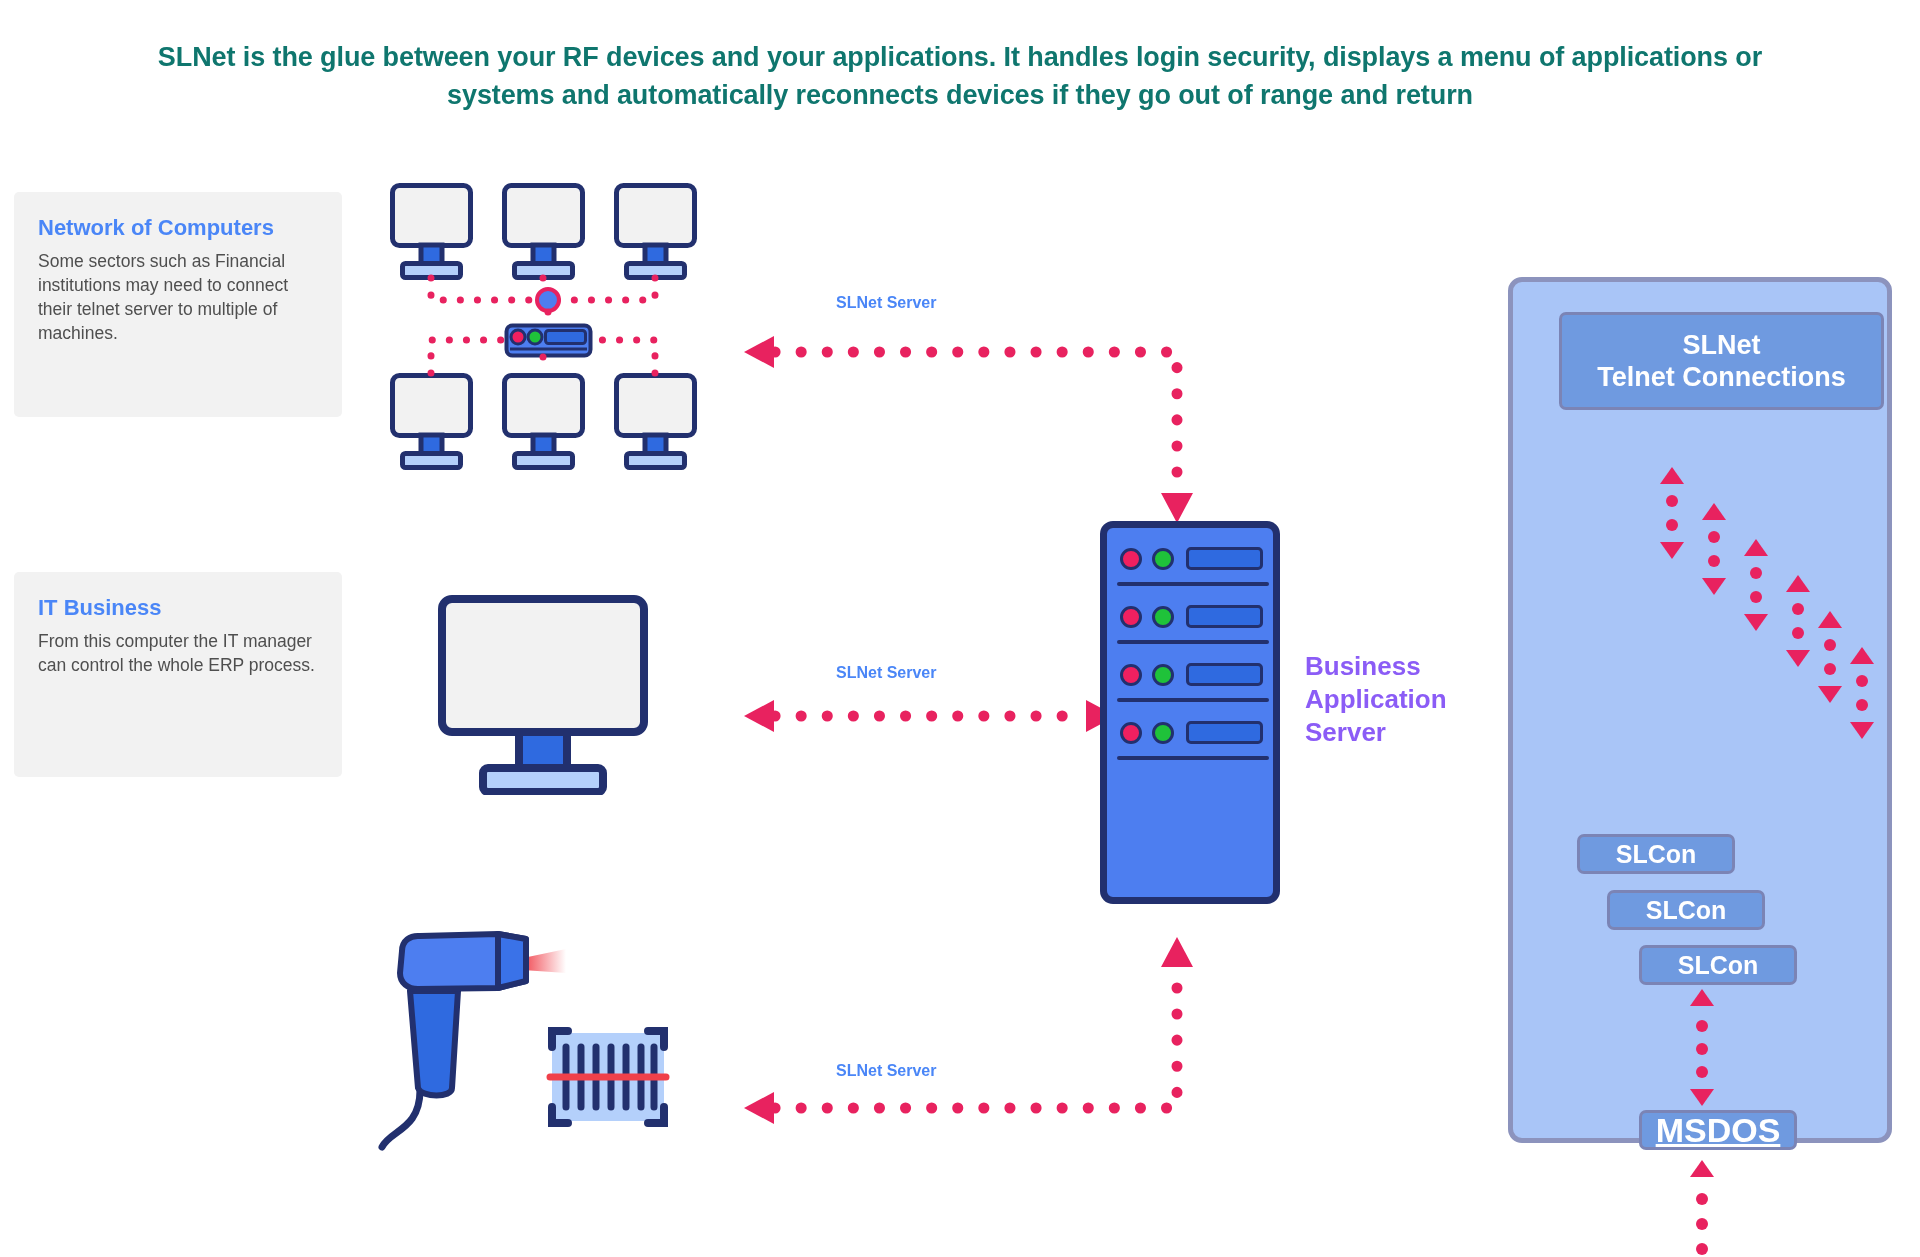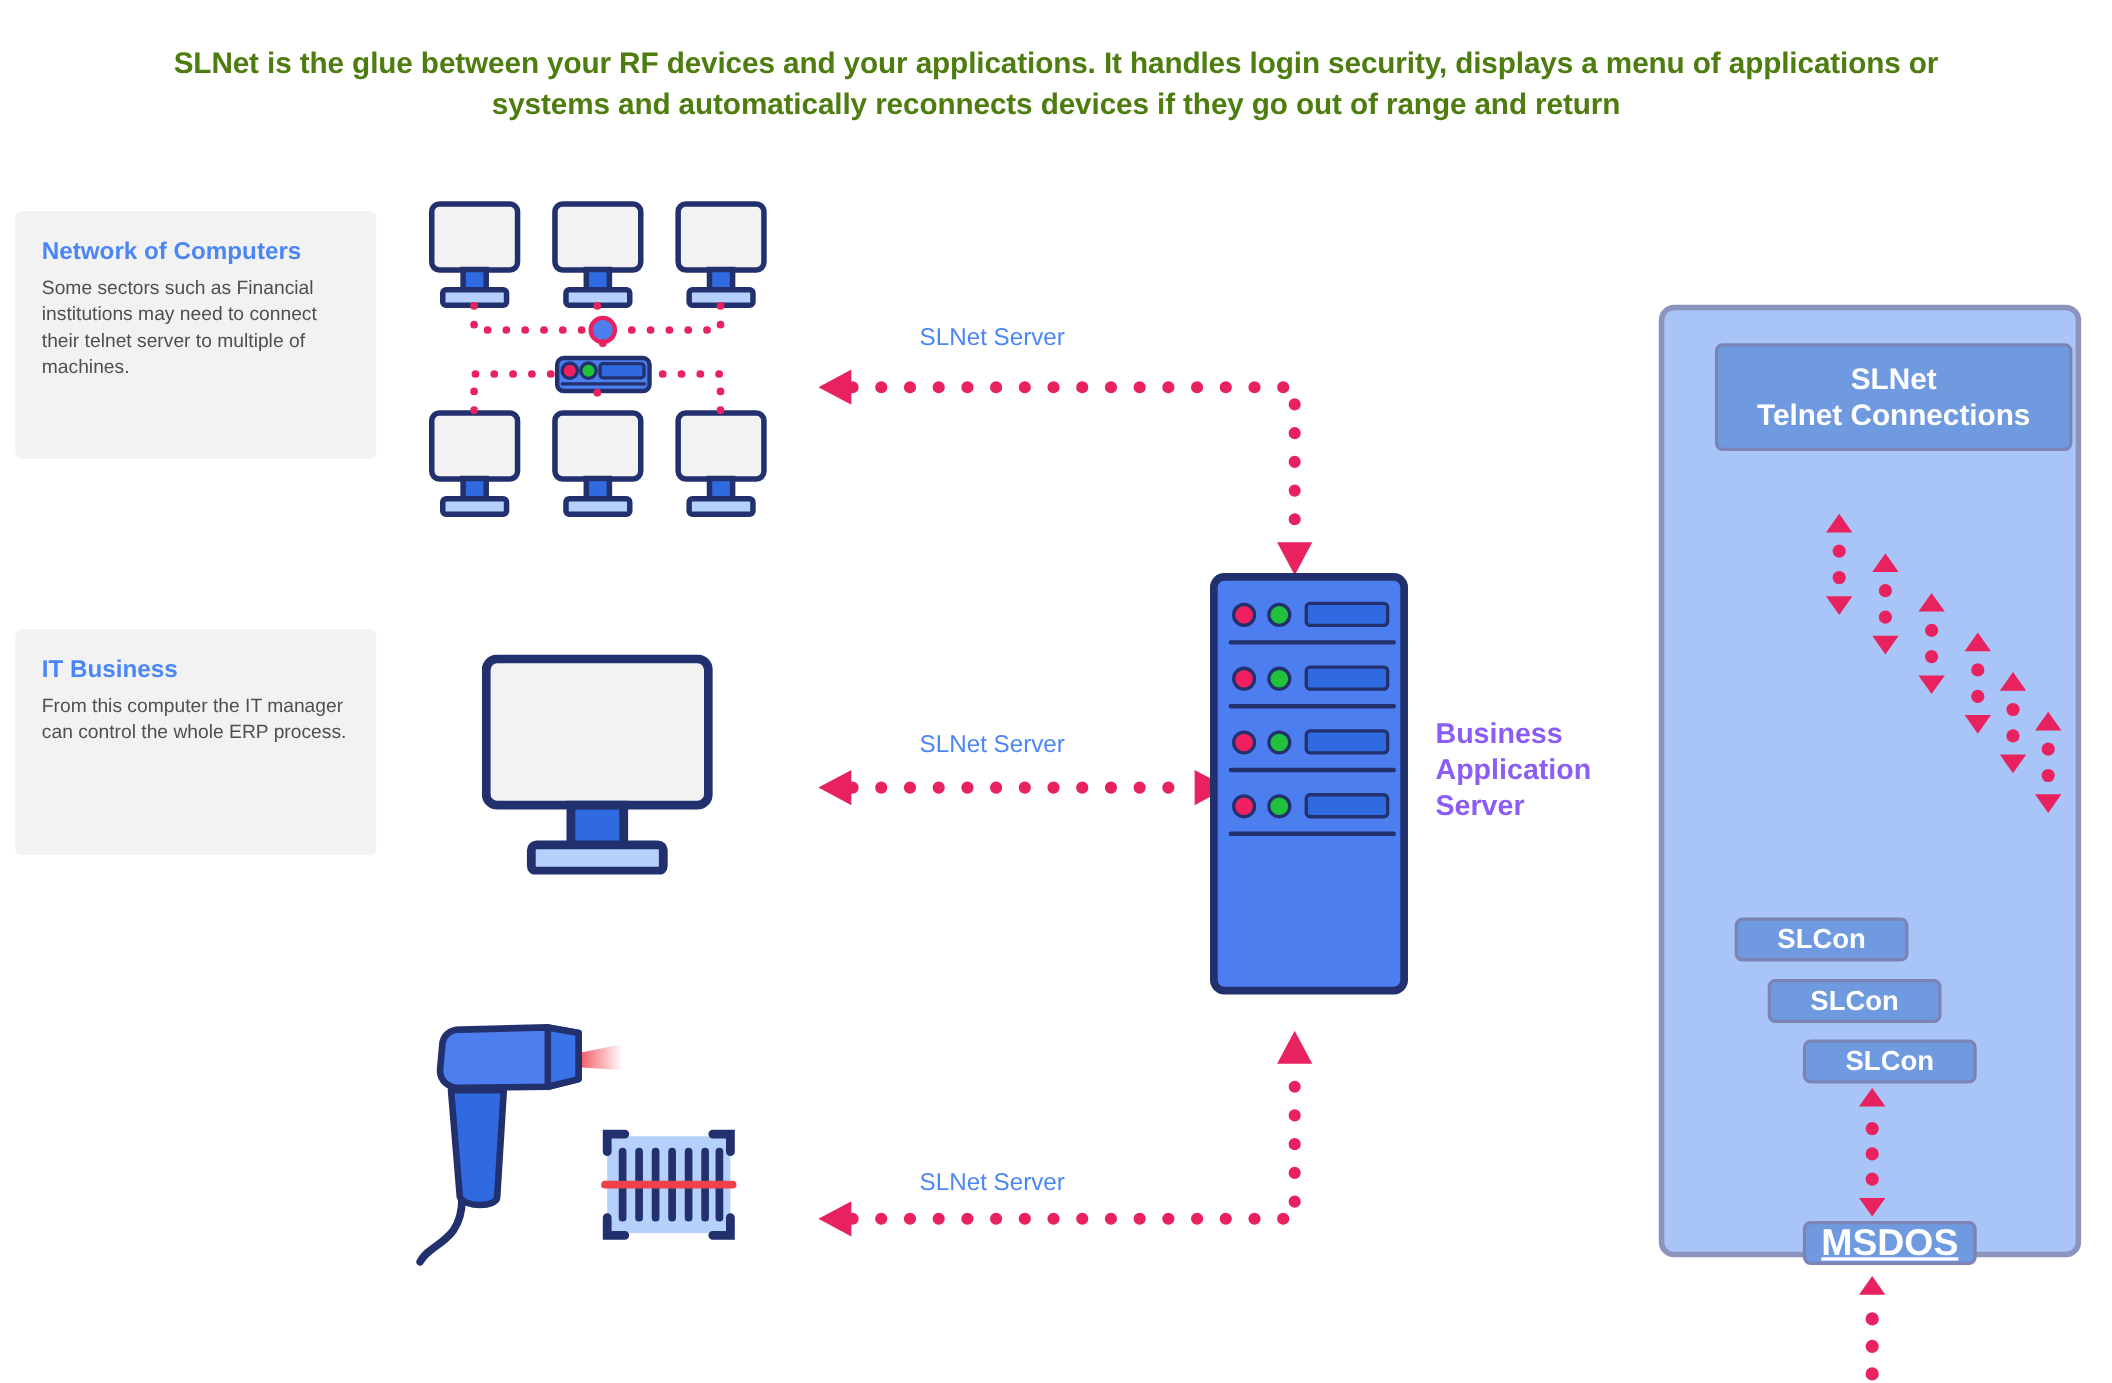--- a/index.html
+++ b/index.html
@@ -20,21 +20,21 @@
     overflow: hidden;
   }
 
   
   #header {
     position: absolute;
     left: 140px;
     top: 38px;
     width: 1640px;
     text-align: center;
-    color: #4d7c0f;
+    color: #0f766e;
     font-size: 27px;
     font-weight: 600;
     line-height: 1.42;
     letter-spacing: -0.1px;
   }
 
   
   .card {
     position: absolute;
     left: 14px;
@@ -58,22 +58,22 @@
     font-weight: 400;
   }
   #card-0 { top: 192px;  height: 225px; }
   #card-1 { top: 572px;  height: 205px; }
   #card-2 { top: 928px;  height: 230px; }
 
   
   .conn-label {
     position: absolute;
     color: #4a86f7;
-    font-size: 22px;
-    font-weight: 400;
+    font-size: 16px;
+    font-weight: 700;
     white-space: nowrap;
   }
 
   
   #server {
     position: absolute;
     left: 1100px;
     top: 521px;
     width: 180px;
     height: 383px;

